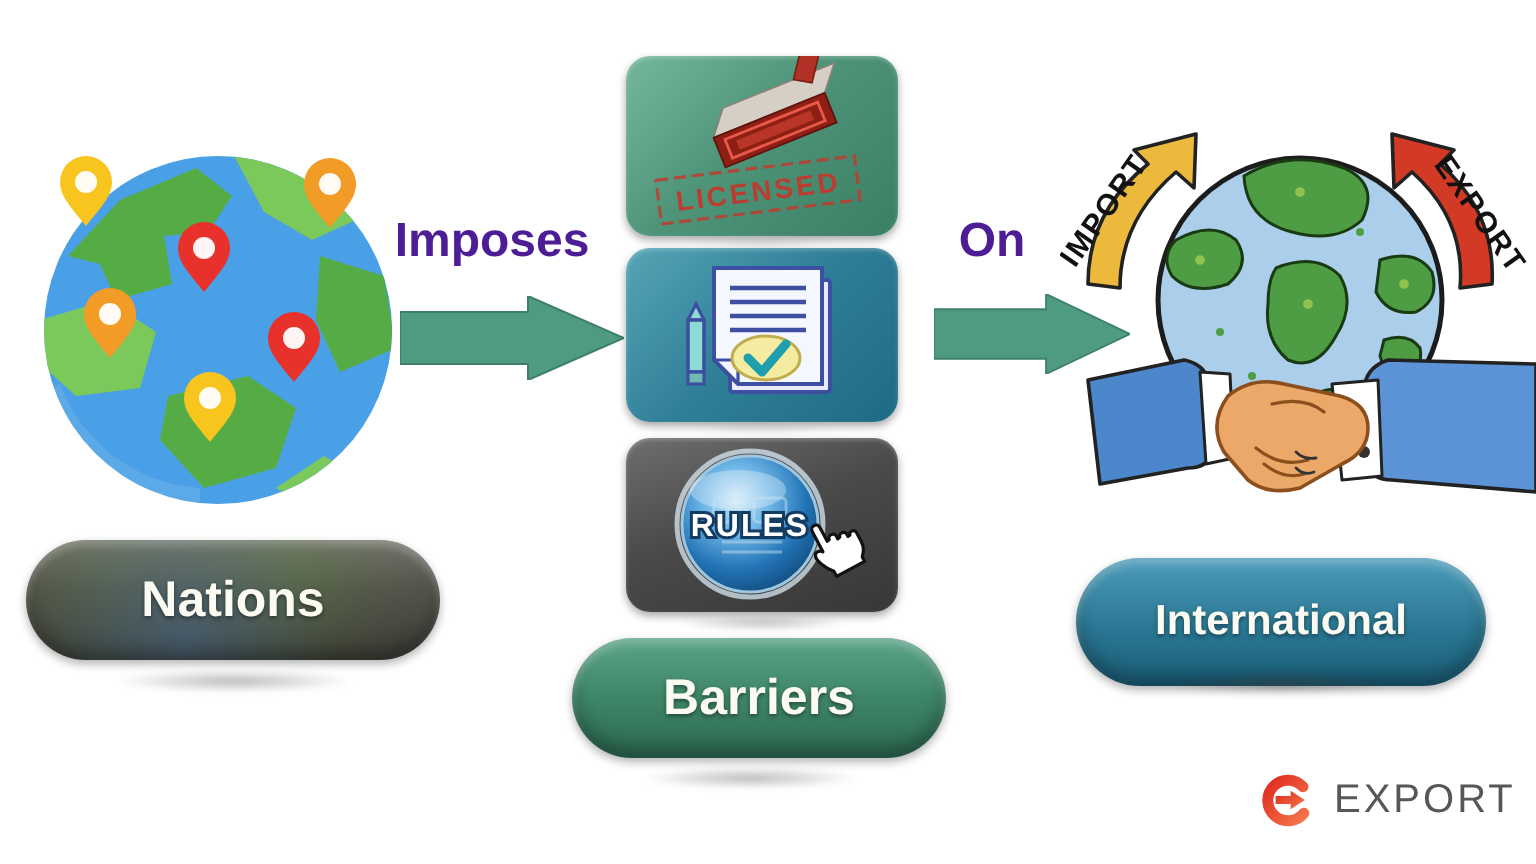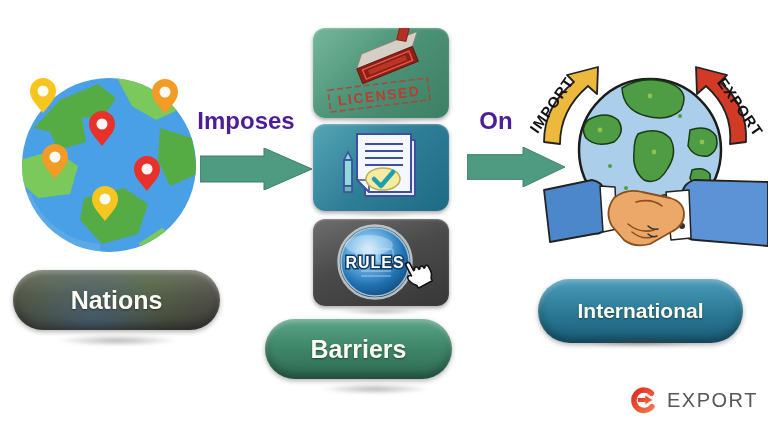--- a/index.html
+++ b/index.html
@@ -23,21 +23,21 @@
     font-size:25px;
   }
   .nations-pill .globe-hint{
     position:absolute;inset:0;border-radius:inherit;filter:blur(6px);opacity:.55;
     background:
       radial-gradient(circle at 38% 85%, rgba(70,125,190,0.65), transparent 52%),
       radial-gradient(circle at 62% 25%, rgba(95,150,60,0.55), transparent 48%),
       radial-gradient(circle at 20% 30%, rgba(95,150,60,0.35), transparent 40%);
   }
   .barriers-pill{
-    left:265px;top:319px;width:187px;height:60px;border-radius:30px;
+    left:286px;top:319px;width:187px;height:60px;border-radius:30px;
     background:linear-gradient(180deg,#5aa488 0%,#3e8568 50%,#2d6a52 100%);
     font-size:25px;
   }
   .trade-pill{
     left:538px;top:279px;width:205px;height:64px;border-radius:32px;
     background:linear-gradient(180deg,#4b9cba 0%,#2a7793 55%,#1a5e79 100%);
     font-size:21px;line-height:26px;flex-direction:column;
   }
   .pill-label{position:relative;z-index:2;}
 

